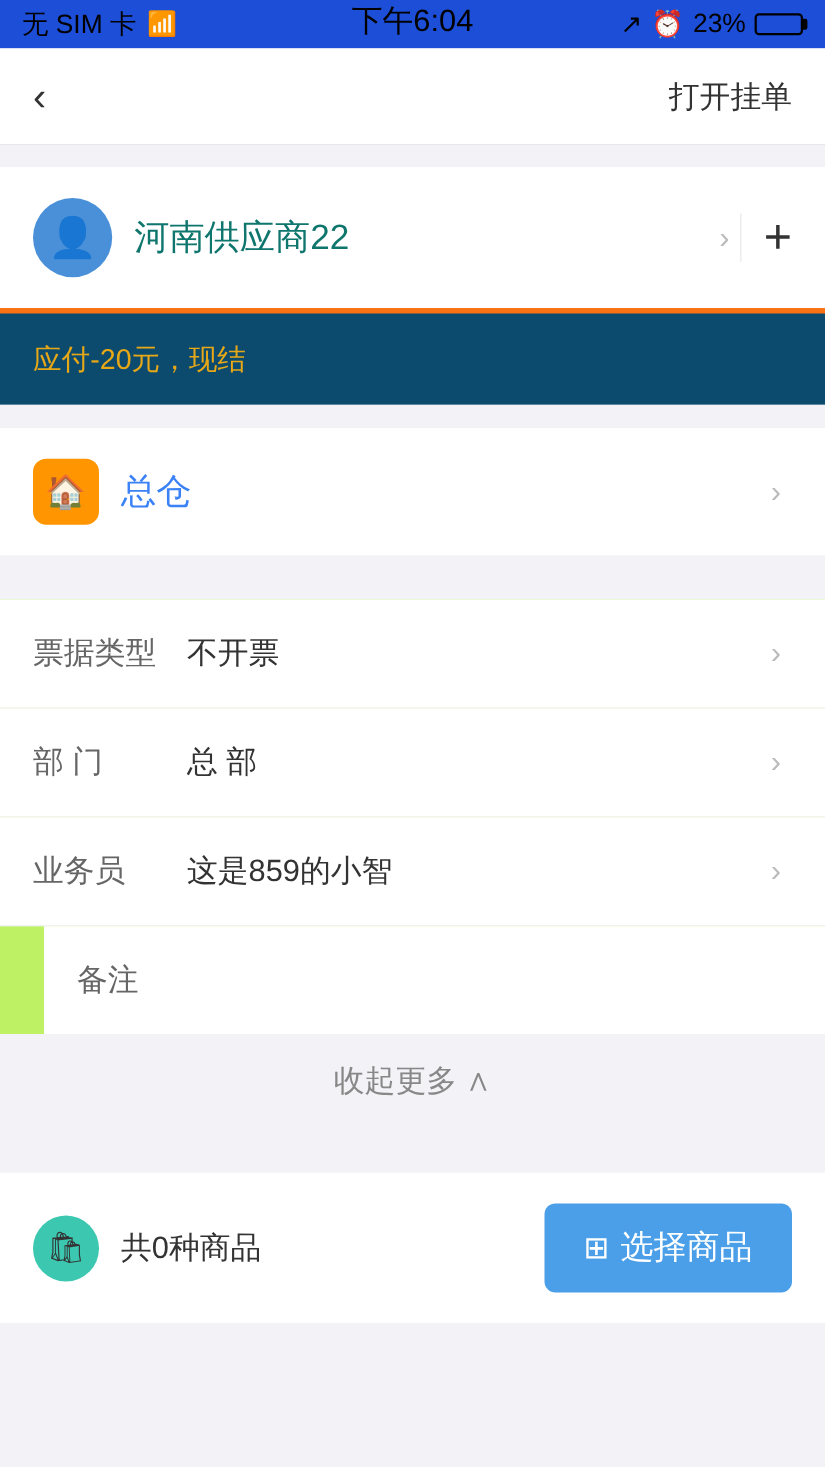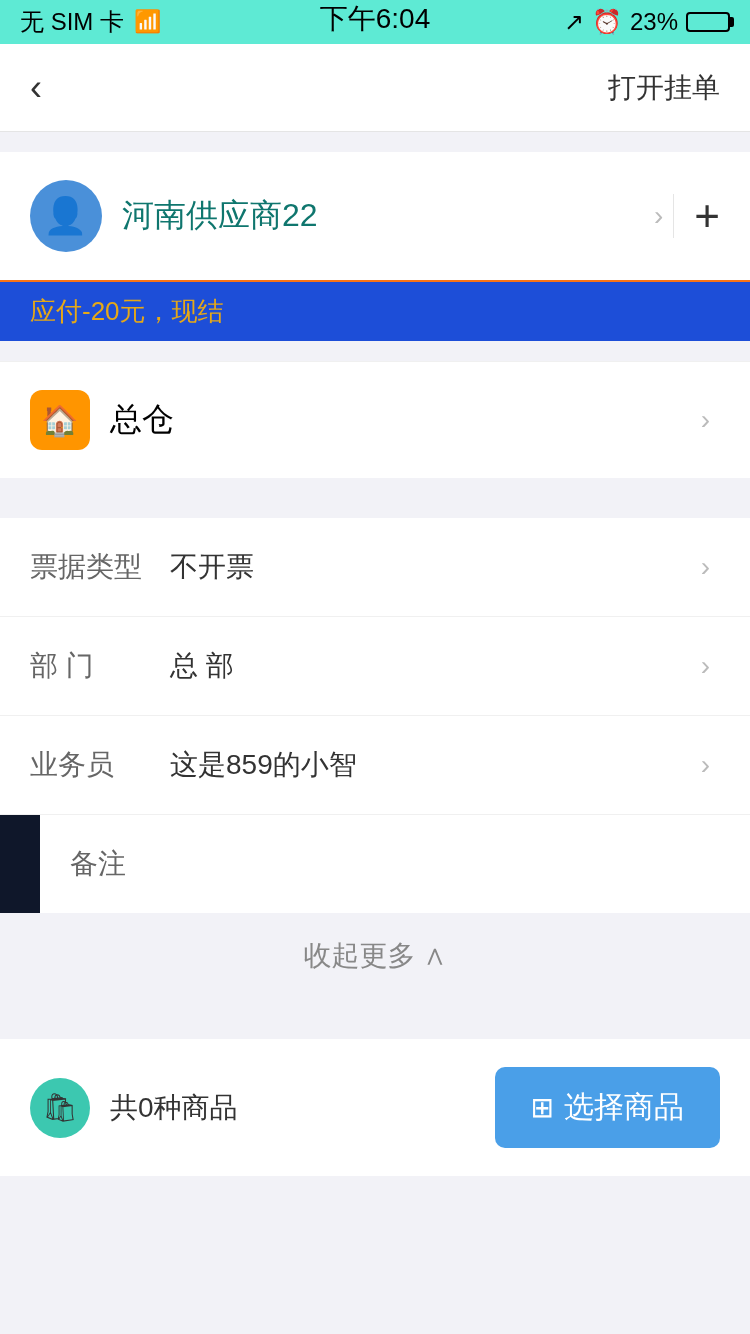--- a/index.html
+++ b/index.html
@@ -11,21 +11,21 @@
       background: #f2f2f7;
       font-family: -apple-system, "PingFang SC", "Helvetica Neue", sans-serif;
       font-size: 28px;
       color: #333;
     }
 
     
     .status-bar {
       width: 750px;
       height: 44px;
-      background: #5eead4;
+      background: #1d4ed8;
       display: flex;
       align-items: center;
       justify-content: space-between;
       padding: 0 20px;
       font-size: 24px;
       color: #000;
     }
     .status-left {
       display: flex;
       align-items: center;
@@ -155,25 +155,25 @@
       color: #333;
       font-weight: 300;
       cursor: pointer;
       padding-left: 20px;
       border-left: 1px solid #e5e5e5;
       line-height: 1;
     }
 
     
     .alert-banner {
-      background: #1d4ed8;
-      padding: 12px 30px;
+      background: #0c4a6e;
+      padding: 24px 30px;
       font-size: 26px;
       color: #e6a817;
-      border-top: 2px solid #f97316;
+      border-top: 5px solid #f97316;
     }
 
     
     .warehouse-row {
       display: flex;
       align-items: center;
       padding: 28px 30px;
       background: #fff;
       border-top: 1px solid #f0f0f0;
     }
@@ -187,27 +187,27 @@
       justify-content: center;
       margin-right: 20px;
       flex-shrink: 0;
     }
     .warehouse-icon {
       color: #fff;
       font-size: 30px;
     }
     .warehouse-name {
       font-size: 32px;
-      color: #000000;
+      color: #3b82f6;
       flex: 1;
     }
 
     
     .form-section {
-      background: #0f172a;
+      background: #bef264;
       margin-top: 20px;
     }
     .form-row {
       display: flex;
       align-items: center;
       padding: 30px 30px;
       background: #fff;
       border-bottom: 1px solid #f0f0f0;
       min-height: 90px;
     }

